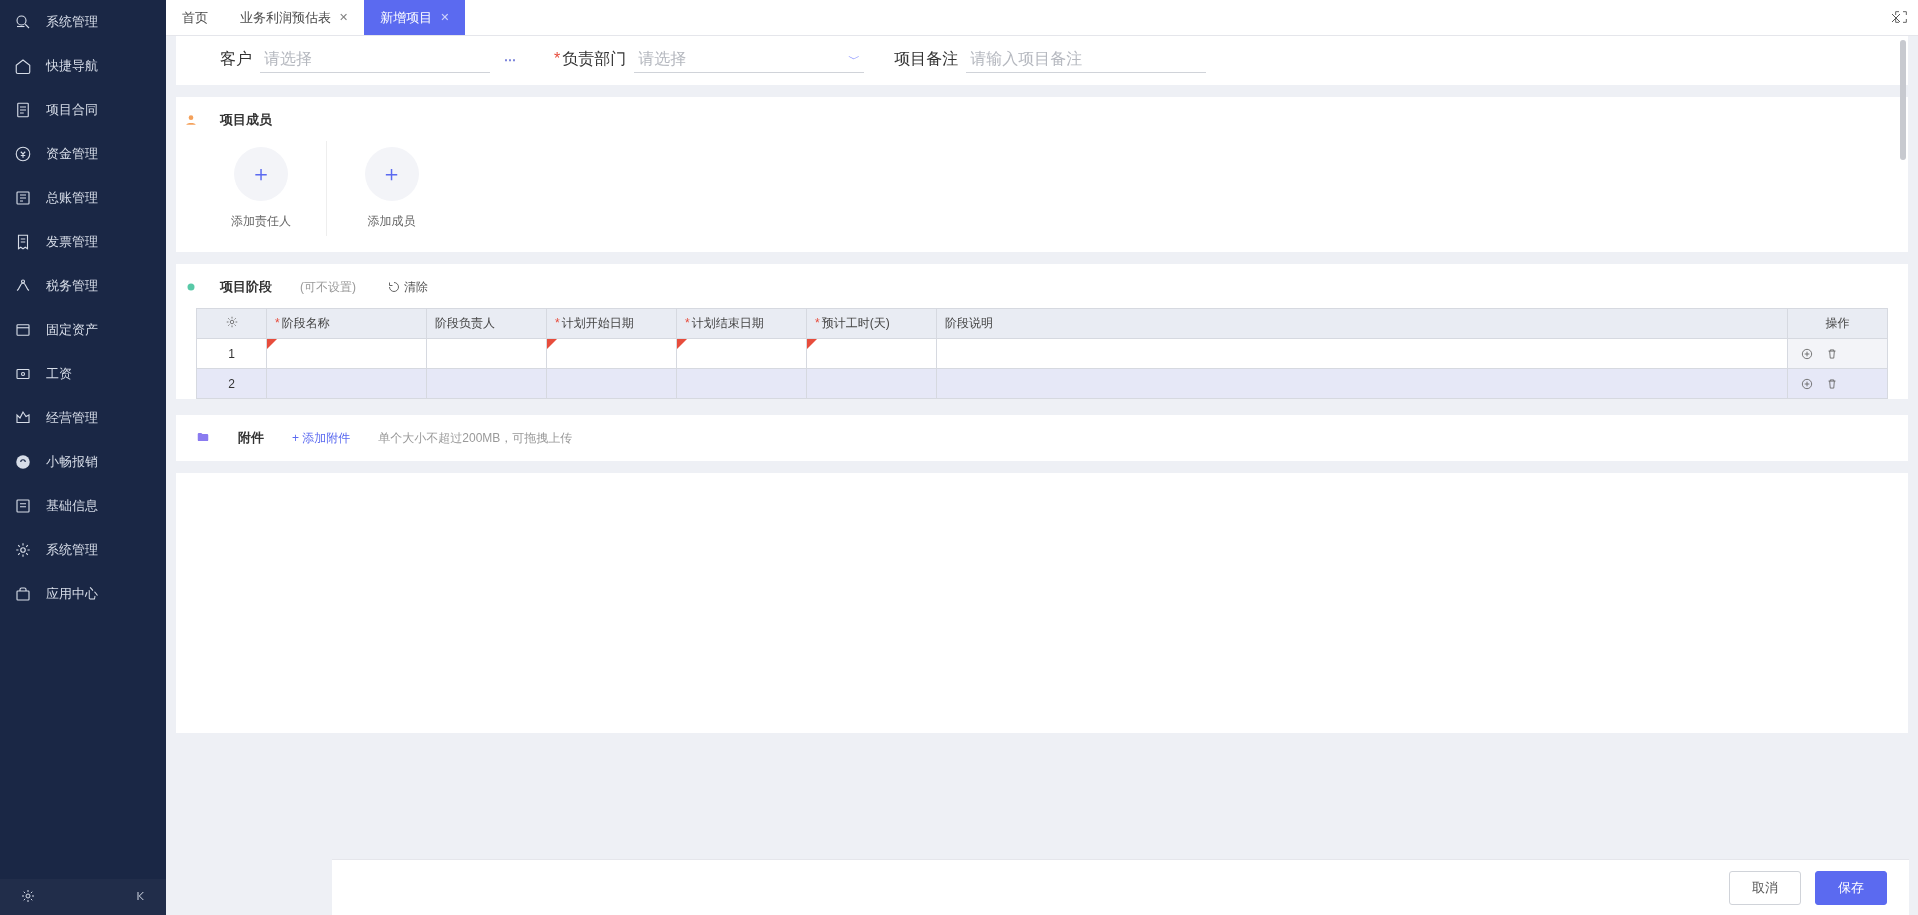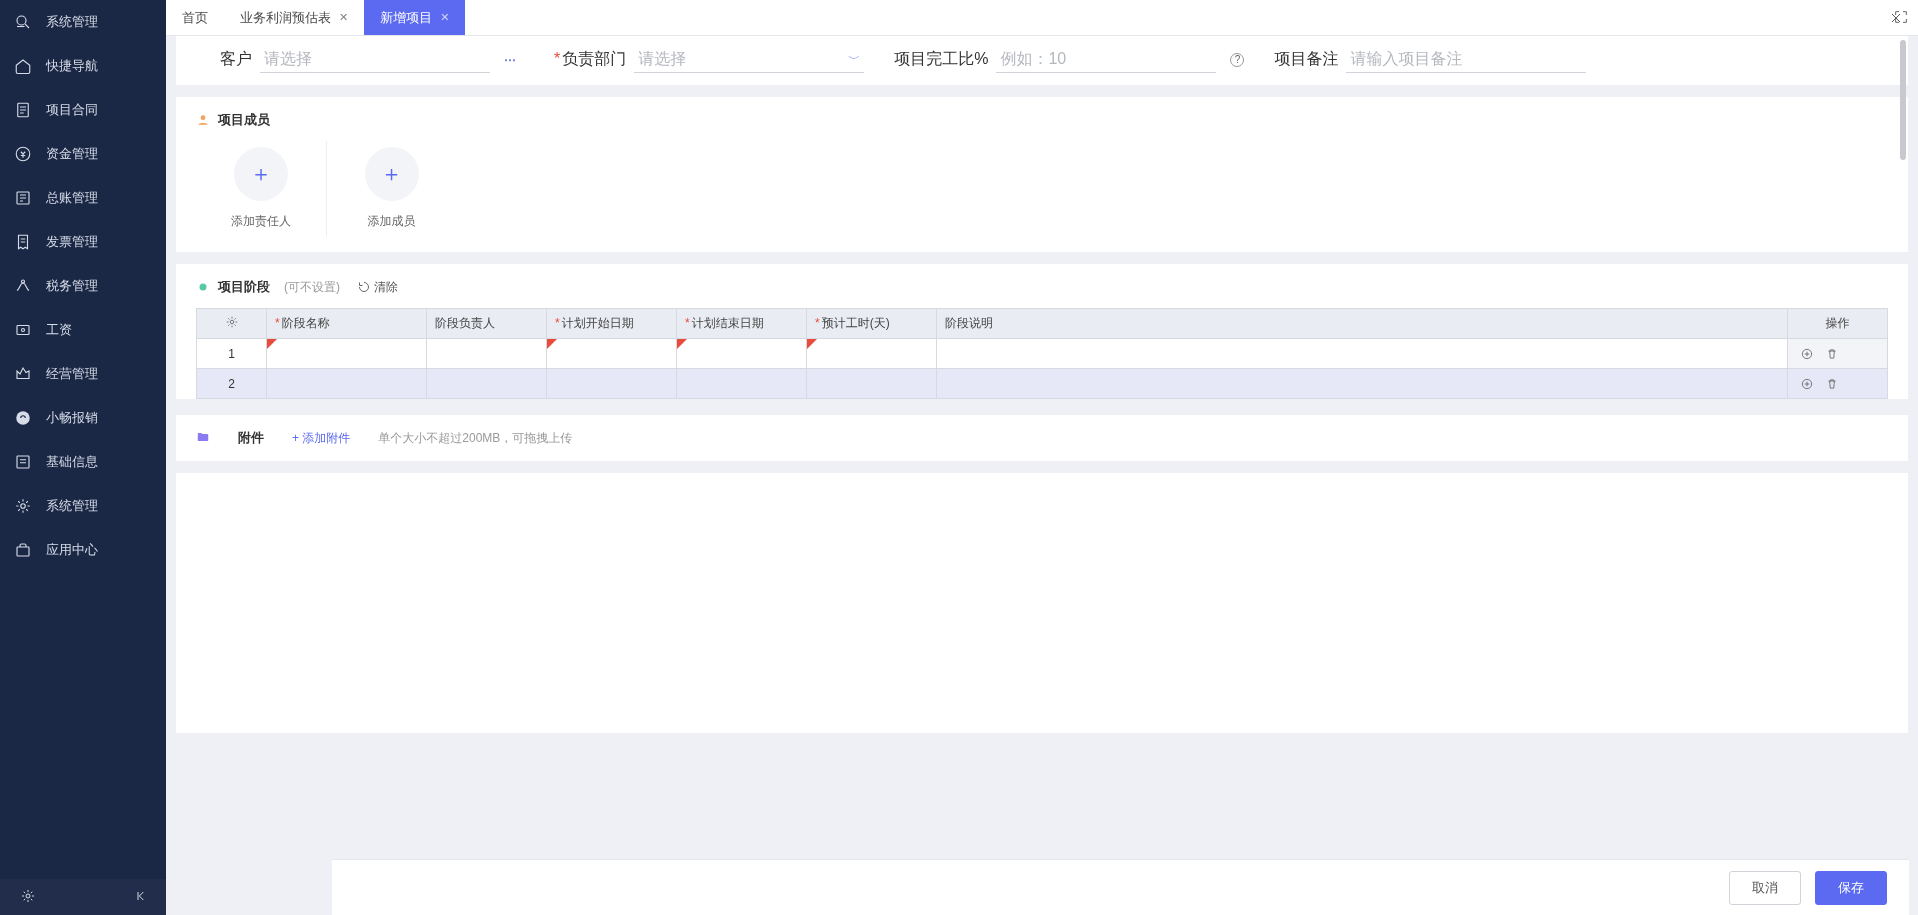--- a/index.html
+++ b/index.html
@@ -38,21 +38,21 @@
   .field-label { min-width: 56px; text-align: right; font-size: 16px; color: #333; }
   .req { color: #e74c3c; margin-right: 2px; }
   .field-input { border: none; border-bottom: 1px solid #d0d3d9; padding: 4px 4px; font-size: 16px; color: #333; background: transparent; }
   .field-input::placeholder { color: #b5b8bf; }
   .field-select { position: relative; display:flex; align-items:center; }
   .field-select .chev { position: absolute; right: 4px; color:#8892ff; font-size: 12px; }
   .field-more { color:#6b74d6; font-weight:bold; letter-spacing:2px; cursor:pointer; padding:0 6px; }
   .help-icon { width:14px; height:14px; border:1px solid #999; border-radius:50%; display:inline-flex; align-items:center; justify-content:center; font-size:10px; color:#666; margin-left:6px; }
 
   
-  .section-title { display:flex; align-items:center; gap:8px; font-size:13px; font-weight:600; color:#333; padding: 14px 20px 12px 20px; }
+  .section-title { display:flex; align-items:center; gap:22px; font-size:13px; font-weight:600; color:#333; padding: 14px 20px 12px 8px; }
   .section-title .dot { width:14px; height:14px; display:flex; align-items:center; justify-content:center; }
   .section-title .hint { font-weight:400; color:#999; font-size:12px; margin-left:6px; }
   .section-title .action-link { font-weight:400; color:#555; font-size:12px; margin-left:10px; display:inline-flex; align-items:center; gap:4px; cursor:pointer; }
 
   
   .members { display:flex; gap: 0; padding: 0 20px 16px 20px; }
   .member-block { width: 130px; display:flex; flex-direction:column; align-items:center; gap:12px; padding: 6px 0; }
   .member-block + .member-block { border-left: 1px solid #eee; }
   .add-circle { width: 54px; height:54px; border-radius:50%; background:#f3f4f8; display:flex; align-items:center; justify-content:center; color:#5b6af0; font-size:22px; cursor:pointer; }
   .member-label { font-size:12px; color:#666; }
@@ -159,20 +159,29 @@
         <svg viewBox="0 0 24 24">
           <path d="M4 18c4-2 4-10 8-10s4 8 8 10"></path>
           <circle cx="12" cy="6" r="2"></circle>
         </svg>
       </span>
     <span>税务管理</span>
   </div>
   <div class="sidebar-item">
     <span class="sidebar-icon">
         <svg viewBox="0 0 24 24">
+          <rect x="4" y="5" width="16" height="14" rx="1"></rect>
+          <path d="M4 9h16"></path>
+        </svg>
+      </span>
+    <span>固定资产</span>
+  </div>
+  <div class="sidebar-item">
+    <span class="sidebar-icon">
+        <svg viewBox="0 0 24 24">
           <rect x="4" y="6" width="16" height="12" rx="1"></rect>
           <circle cx="12" cy="12" r="2"></circle>
         </svg>
       </span>
     <span>工资</span>
   </div>
   <div class="sidebar-item">
     <span class="sidebar-icon">
         <svg viewBox="0 0 24 24">
           <path d="M4 18V8l4 4 4-8 4 6 4-2v10z"></path>
@@ -268,25 +277,20 @@
       </div>
 
       <div class="field">
         <span class="field-label"><span class="req">*</span><span>负责部门</span></span>
         <div class="field-select">
           <input class="field-input" style="width: 230px;" placeholder="请选择">
           <span class="chev">﹀</span>
         </div>
       </div>
 
-      <div class="field">
-        <span class="field-label" style="min-width:86px">项目完工比%</span>
-        <input class="field-input" style="width: 220px;" placeholder="例如：10">
-        <span class="help-icon">?</span>
-      </div>
 
       <div class="field">
         <span class="field-label">项目备注</span>
         <input class="field-input" style="width: 240px;" placeholder="请输入项目备注">
       </div>
     </div>
 
     <div class="panel" style="margin-top:12px;">
       <div class="section-title">
         <span class="dot">

